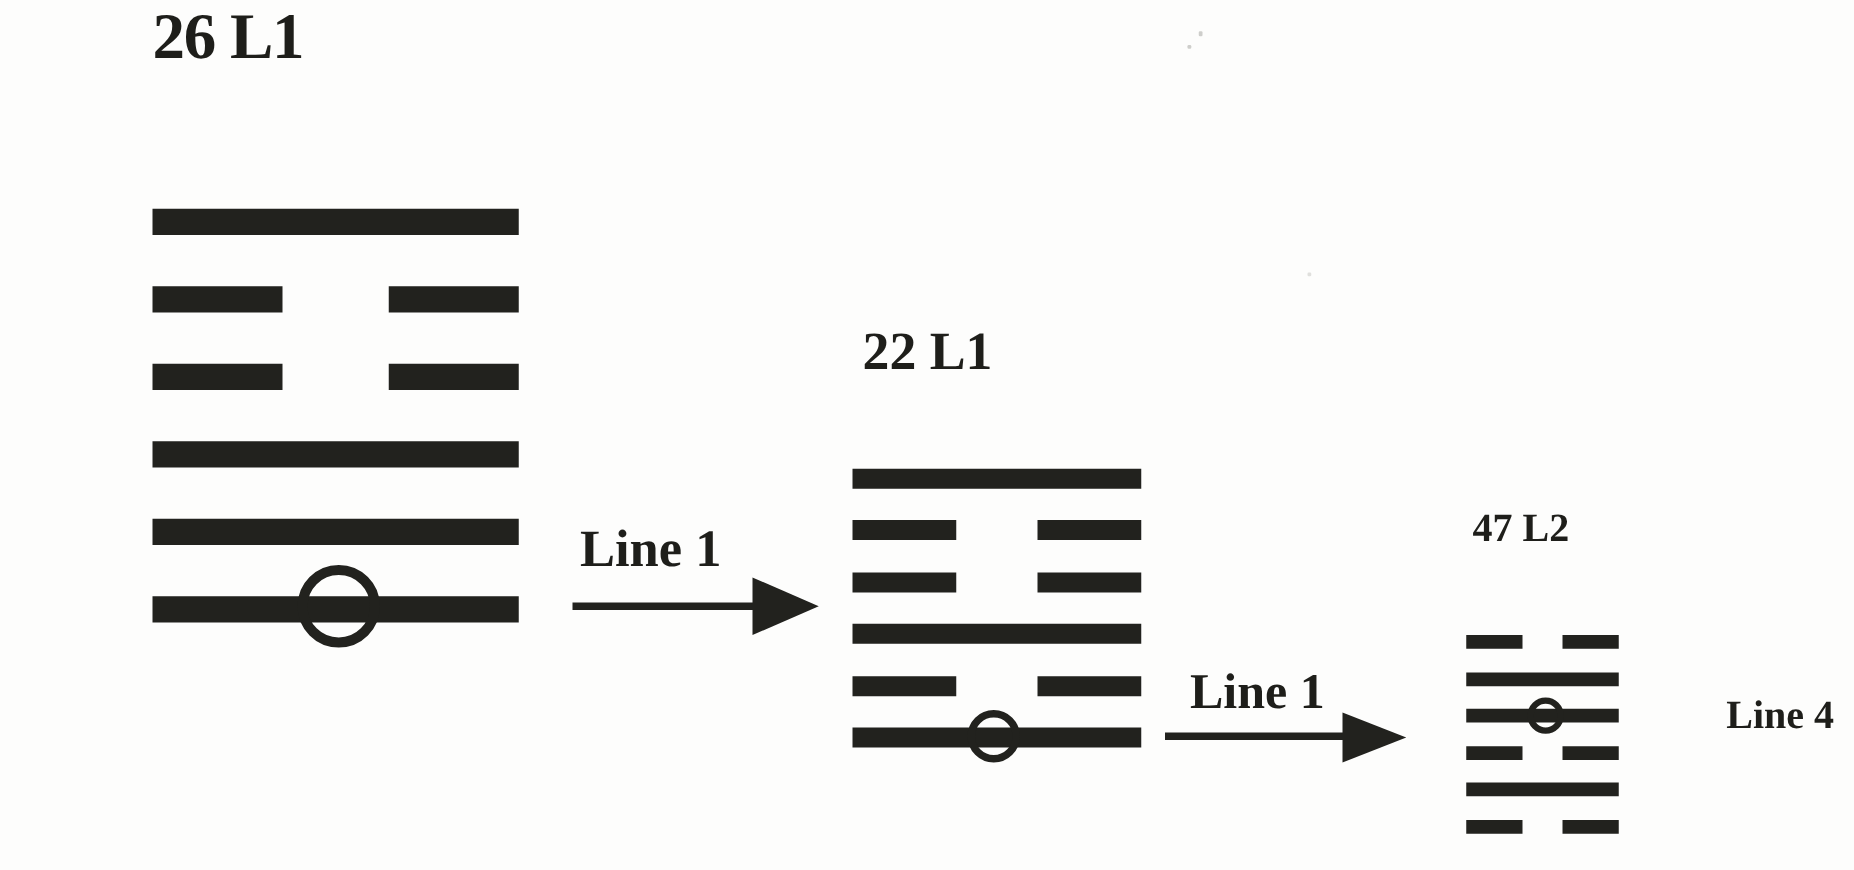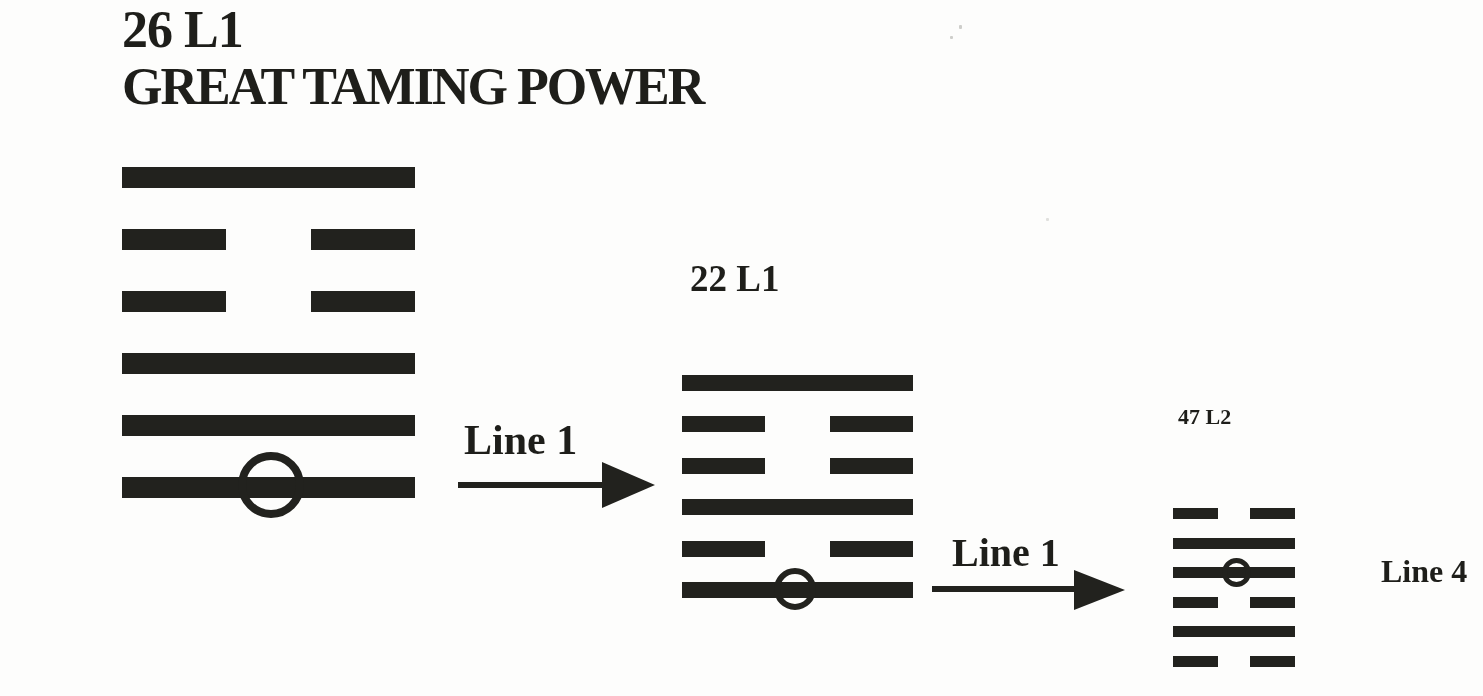--- a/index.html
+++ b/index.html
@@ -11,23 +11,23 @@
     overflow: hidden;
     font-family: "Liberation Serif", "DejaVu Serif", serif;
     font-weight: 700;
     color: #1e1e1a;
   }
   .abs { position: absolute; white-space: nowrap; line-height: 1; }
 
   
   .title-a-code { left: 122px; top: 4px;  font-size: 52px; letter-spacing: -1px; }
   .title-a-name { left: 122px; top: 61px; font-size: 52px; letter-spacing: -2px; }
-  .title-b-code { left: 690px;  top: 260px; font-size: 37px; text-align: center; }
+  .title-b-code { left: 690px;  top: 260px; font-size: 43px; text-align: center; }
   .title-b-name { left: 682px;  top: 302px; font-size: 40px; }
-  .title-c-code { left: 1178px; top: 406px; font-size: 22px; }
+  .title-c-code { left: 1178px; top: 406px; font-size: 32px; }
   .title-c-name { left: 1175px; top: 452px; font-size: 30px; letter-spacing: -0.5px; }
 
   
   .hexfig {
     position: absolute;
     display: flex;
     flex-direction: column;
     justify-content: space-between;
   }
   .hex-a { left: 122px;  top: 167px; width: 293px; height: 331px; }
@@ -85,21 +85,20 @@
   .speck-1 { left: 959px;  top: 25px;  width: 3px; height: 4px; }
   .speck-2 { left: 950px;  top: 36px;  width: 3px; height: 3px; }
   .speck-3 { left: 1046px; top: 218px; width: 3px; height: 3px; opacity: 0.35; }
 </style>
 </head>
 <body>
 
 <div class="page">
 
   <div class="abs title-a-code">26 L1</div>
-  <div class="abs title-a-name">GREAT TAMING POWER</div>
 
   <div class="hexfig hex-a">
       <div class="hline solid"></div>
       <div class="hline broken">
         <span class="seg"></span>
         <span class="seg"></span>
       </div>
       <div class="hline broken">
         <span class="seg"></span>
         <span class="seg"></span>

